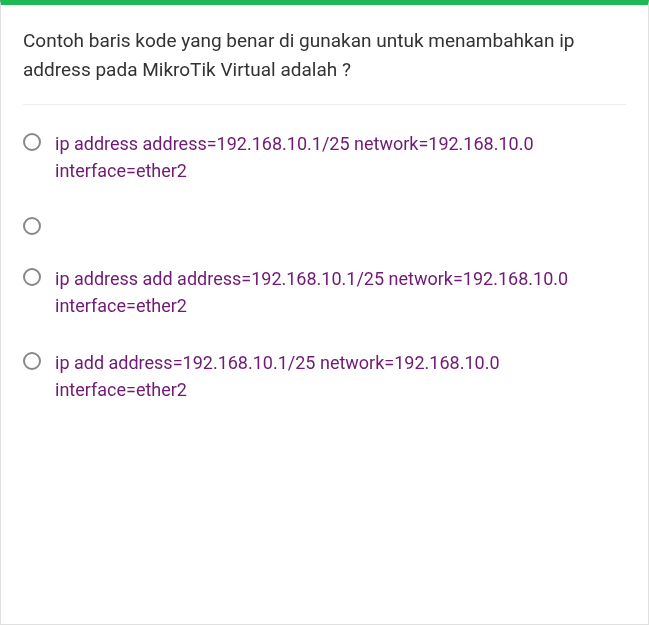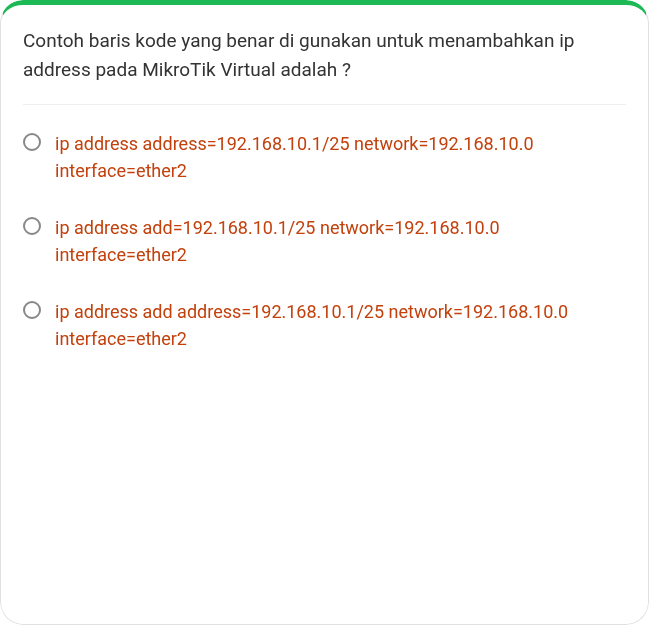--- a/index.html
+++ b/index.html
@@ -1,19 +1,18 @@
 <!DOCTYPE html>
 <html><head>
 <meta charset="utf-8">
 <style>
   * {
     margin: 0;
     padding: 0;
     box-sizing: border-box;
-    border-radius: 23px;
   }
   body {
     font-family: -apple-system, BlinkMacSystemFont, "Segoe UI", Roboto, "Helvetica Neue", Arial, sans-serif;
     background: #fff;
     width: 649px;
     height: 625px;
     overflow: hidden;
   }
   .card {
     border: 1px solid #e0e0e0;
@@ -49,21 +48,21 @@
     width: 18px;
     height: 18px;
     border: 2px solid #888;
     border-radius: 50%;
     margin-right: 14px;
     margin-top: 3px;
     background: #fff;
   }
   .option-text {
     font-size: 18px;
-    color: #c2410c;
+    color: #701a75;
     line-height: 1.5;
     font-weight: 400;
     word-break: break-word;
   }
 </style>
 </head>
 <body>
 
 <div class="card">
   <div class="question-block">
@@ -73,23 +72,26 @@
   <div class="options">
 
     <div class="option">
       <div class="radio"></div>
       <div class="option-text">ip address address=192.168.10.1/25 network=192.168.10.0 interface=ether2</div>
     </div>
 
 
     <div class="option">
       <div class="radio"></div>
-      <div class="option-text">ip address add=192.168.10.1/25 network=192.168.10.0 interface=ether2</div>
     </div>
 
     <div class="option">
       <div class="radio"></div>
       <div class="option-text">ip address add address=192.168.10.1/25 network=192.168.10.0 interface=ether2</div>
     </div>
 
+    <div class="option">
+      <div class="radio"></div>
+      <div class="option-text">ip add address=192.168.10.1/25 network=192.168.10.0 interface=ether2</div>
+    </div>
 
   </div>
 </div>
 
 </body></html>

